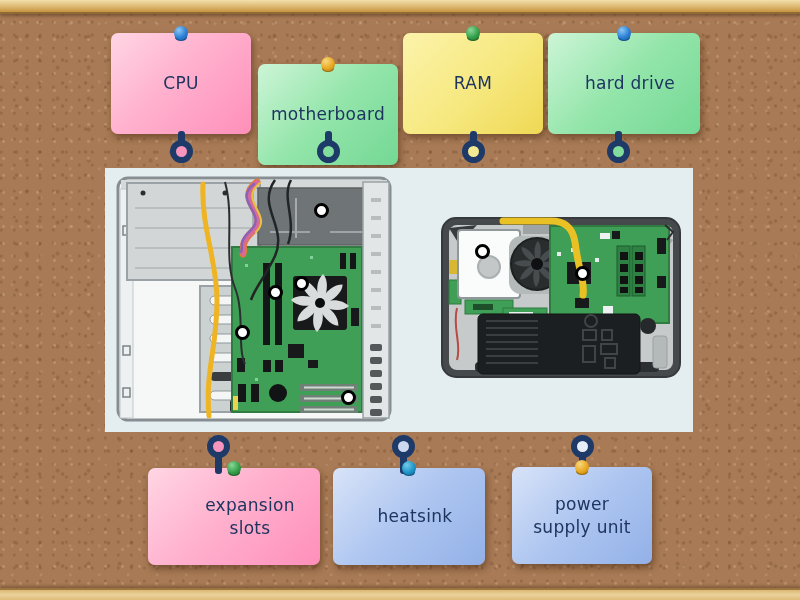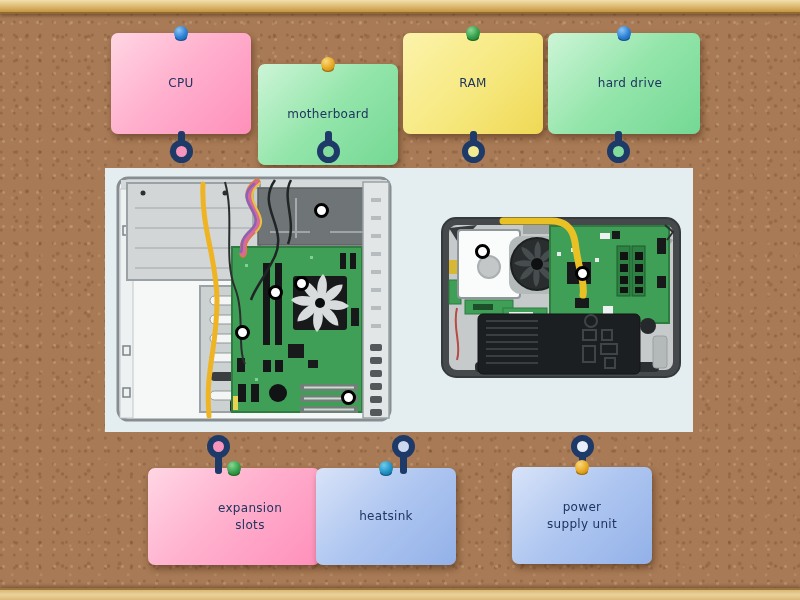--- a/index.html
+++ b/index.html
@@ -50,29 +50,29 @@
     box-shadow:2px 4px 7px rgba(55,28,8,.45);
     cursor:grab;
   }
   .note.short{height:97px;}
   .note-pink  {background:linear-gradient(135deg,#ffd6e4 0%,#ffb1ce 45%,#ff8fba 100%);}
   .note-green {background:linear-gradient(135deg,#cdf5d7 0%,#93e5aa 50%,#74d894 100%);}
   .note-yellow{background:linear-gradient(135deg,#fcf3ab 0%,#f6e87e 55%,#efd854 100%);}
   .note-blue  {background:linear-gradient(135deg,#d8e3f8 0%,#adc5f0 50%,#93b1e8 100%);}
   .note-text{
     white-space:pre-line;text-align:center;
-    font-size:12px;line-height:1.35;color:#1e3560;letter-spacing:.3px;
+    font-size:17px;line-height:1.35;color:#1e3560;letter-spacing:.3px;
     padding:0 6px;
   }
   #note-cpu        {left:111px;top:33px;}
   #note-motherboard{left:258px;top:33px;margin-top:31px;}
   #note-ram        {left:403px;top:33px;}
   #note-harddrive  {left:548px;top:33px;padding-left:12px;}
   #note-expansion  {left:148px;top:468px;padding-left:32px;}
-  #note-heatsink   {left:316px;top:468px;}
+  #note-heatsink   {left:333px;top:468px;padding-left:12px;}
   #note-psu        {left:512px;top:467px;}
   
   .pin{position:absolute;left:50%;top:-7px;transform:translateX(-50%);
        width:14px;height:18px;z-index:6;}
   .pin::before{ 
     content:"";position:absolute;left:1px;top:8px;width:12px;height:7px;
     border-radius:50%;
   }
   .pin::after{ 
     content:"";position:absolute;left:0;top:0;width:14px;height:14px;border-radius:50%;

